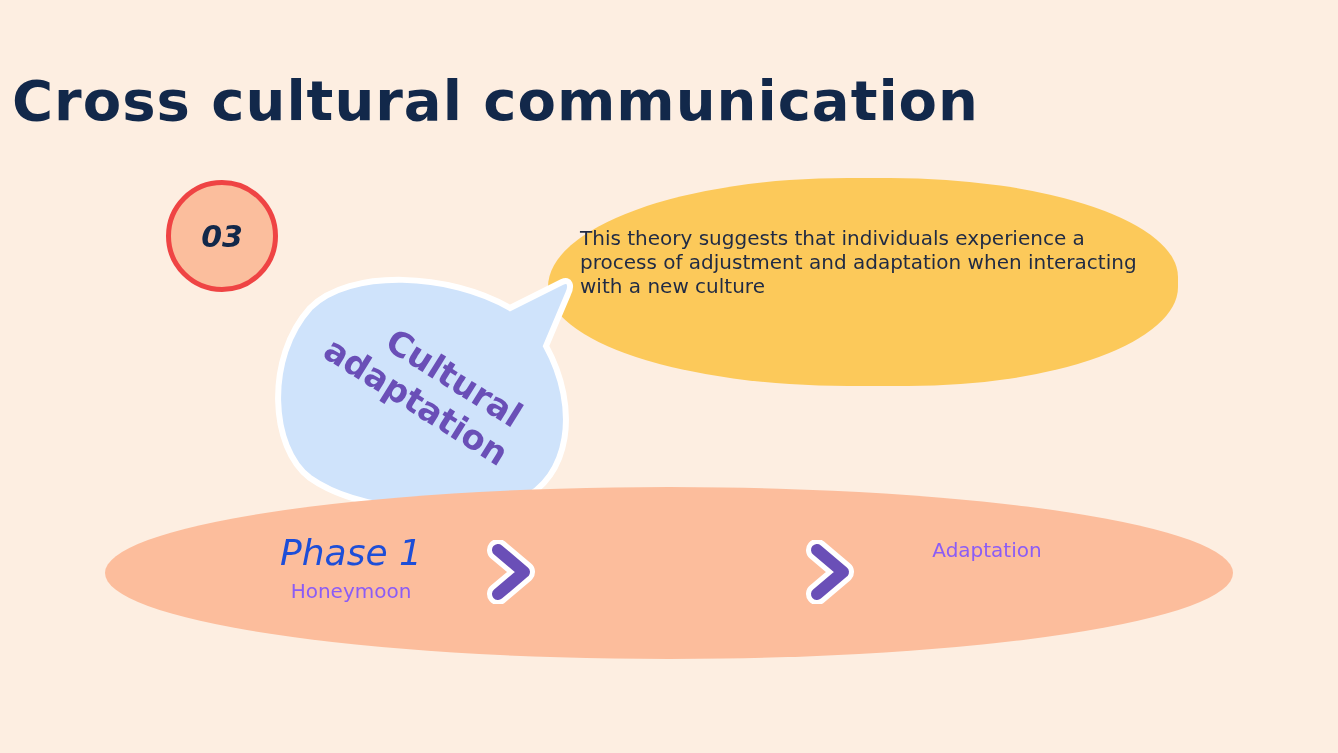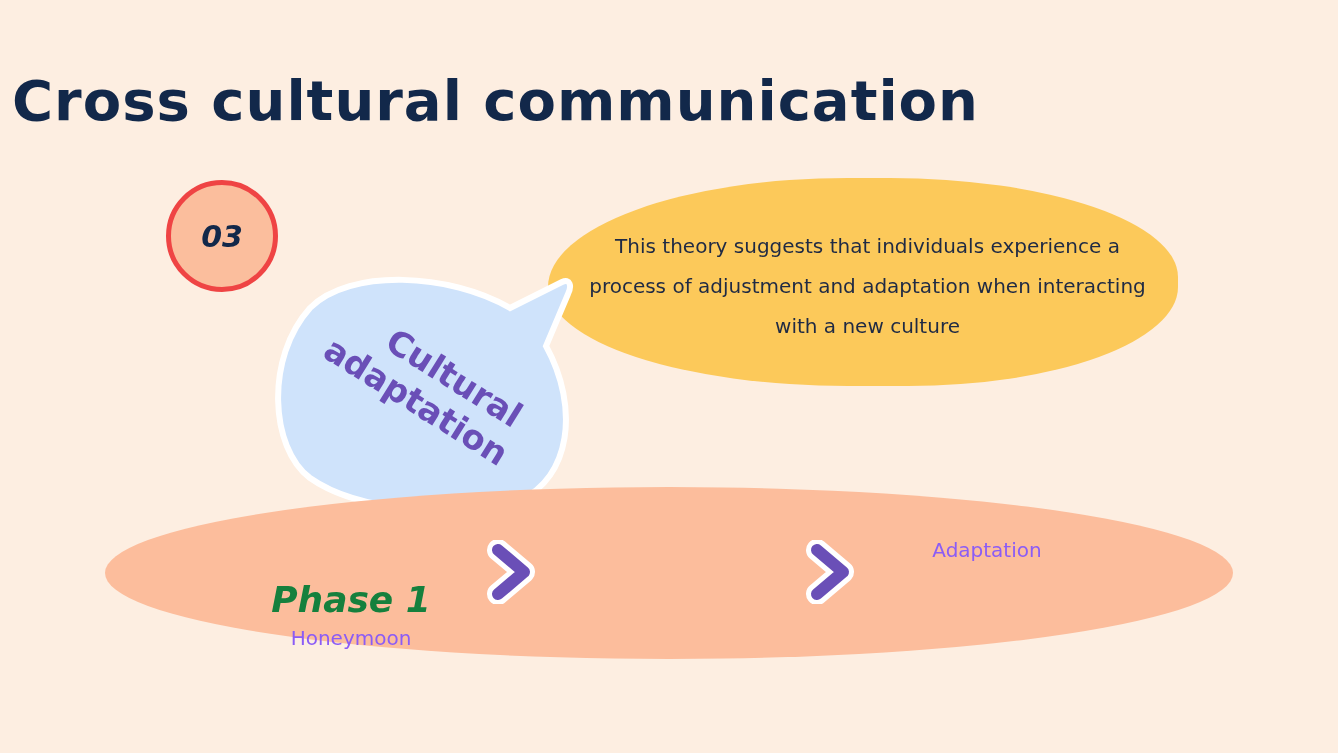--- a/index.html
+++ b/index.html
@@ -1,24 +1,24 @@
 <!DOCTYPE html>
 <html><head>
 <meta charset="utf-8">
 <style>
   html,body{margin:0;padding:0;}
   body{width:1338px;height:753px;background:#fdeee1;position:relative;overflow:hidden;font-family:"DejaVu Sans",sans-serif;}
   .title{position:absolute;left:12px;top:68px;width:1338px;text-align:left;font-family:"DejaVu Sans",sans-serif;font-weight:bold;font-size:56px;color:#12284a;letter-spacing:1px;}
   .num-circle{position:absolute;left:166px;top:180px;width:112px;height:112px;border-radius:50%;background:#fbbe9d;border:5px solid #ef4444;box-sizing:border-box;display:flex;align-items:center;justify-content:center;font-weight:bold;font-size:30px;color:#12284a;font-style:italic;}
   .yellow{position:absolute;left:548px;top:178px;width:630px;height:208px;background:#fcc95a;border-radius:50% 48% 45% 50% / 55% 50% 50% 50%;}
-  .yellow-text{position:absolute;left:580px;top:226px;width:575px;text-align:center;font-size:20px;line-height:40px;color:#1f2a44;}
+  .yellow-text{position:absolute;left:580px;top:226px;width:575px;font-size:20px;line-height:24px;color:#1f2a44;}
   .blue-wrap{position:absolute;left:270px;top:268px;width:320px;height:250px;}
   .phase-band{position:absolute;left:105px;top:487px;width:1128px;height:172px;background:#fcbd9c;border-radius:50%;}
   .phase{position:absolute;top:532px;width:240px;text-align:center;}
-  .phase .ph{font-weight:bold;font-size:36px;color:#15803d;font-style:italic;margin-top:47px;}
+  .phase .ph{font-weight:normal;font-size:36px;color:#1d4ed8;font-style:italic;}
   .phase .sub{font-size:20px;color:#8b5cf6;margin-top:6px;}
   .chev{position:absolute;top:540px;width:50px;height:64px;}
 </style>
 </head>
 <body>
 
 <div class="title">Cross cultural communication</div>
 
 <div class="num-circle">03</div>
 

